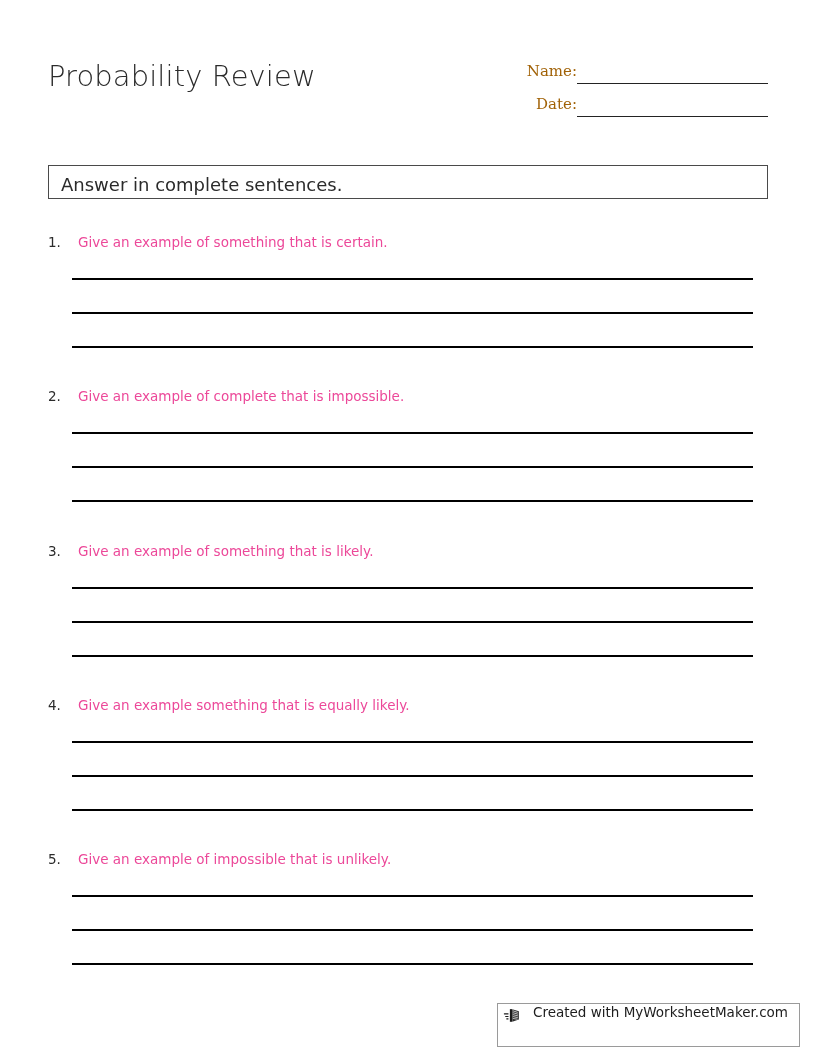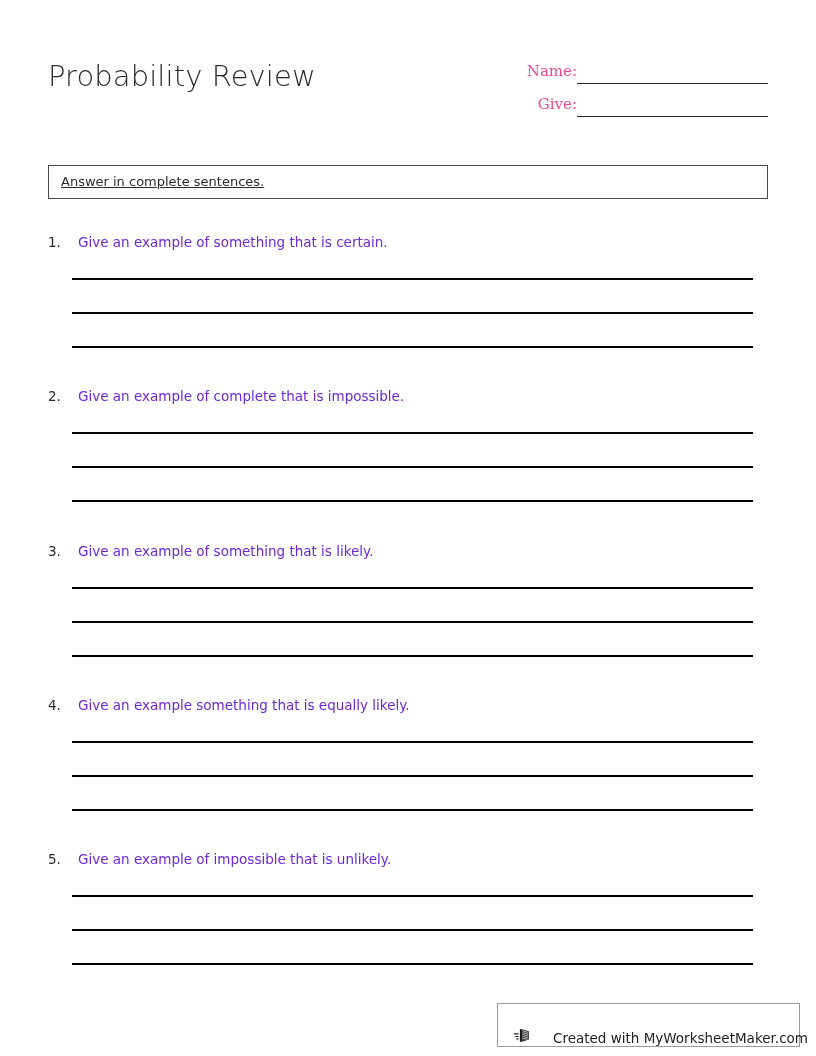--- a/index.html
+++ b/index.html
@@ -51,21 +51,21 @@
   .nd-row {
     position: relative;
     height: 33px;
   }
   .nd-label {
     position: absolute;
     right: 198px;
     top: 2px;
     font-family: "DejaVu Serif", serif;
     font-size: 15px;
-    color: #ec4899;
+    color: #a16207;
     white-space: nowrap;
   }
   .nd-rule {
     position: absolute;
     left: 72px;
     top: 23px;
     width: 191px;
     border-bottom: 1.3px solid #232323;
   }
 
@@ -77,24 +77,23 @@
     width: 720px;
     height: 34px;
     border: 1px solid #4a4a4a;
     box-sizing: border-box;
     background: #ffffff;
   }
   .instruction-text {
     position: absolute;
     left: 12px;
     top: 8px;
-    font-size: 13px;
-    color: #2b2b2b;
-    white-space: nowrap;
-    text-decoration: underline;
+    font-size: 18px;
+    color: #2b2b2b;
+    white-space: nowrap;
   }
 
   
   .questions {
     position: absolute;
     left: 0;
     top: 0;
     width: 816px;
   }
   .question-block {
@@ -107,21 +106,21 @@
     left: 48px;
     top: 0;
     font-size: 13.5px;
     color: #2b2b2b;
   }
   .q-text {
     position: absolute;
     left: 78px;
     top: 0;
     font-size: 13.5px;
-    color: #6d28d9;
+    color: #ec4899;
     white-space: nowrap;
   }
   .answer-line {
     position: absolute;
     left: 72px;
     width: 681px;
     height: 0;
     border-bottom: 2px solid #000000;
   }
 
@@ -131,26 +130,26 @@
     left: 497px;
     top: 1003px;
     width: 303px;
     height: 44px;
     border: 1px solid #9a9a9a;
     box-sizing: border-box;
     background: #ffffff;
   }
   .footer-inner {
     position: absolute;
-    left: 14px;
+    left: 4px;
     top: 0;
     height: 42px;
     display: flex;
-    align-items: flex-end;
-    gap: 19px;
+    align-items: flex-start;
+    gap: 9px;
   }
   .footer-logo {
     width: 22px;
     height: 22px;
     display: block;
     flex: 0 0 auto;
   }
   .footer-text {
     font-size: 13.5px;
     color: #1d1d1d;
@@ -164,21 +163,21 @@
 
   <div class="header">
     <div class="worksheet-title">Probability Review</div>
 
     <div class="namedate">
       <div class="nd-row">
         <span class="nd-label">Name:</span>
         <div class="nd-rule"></div>
       </div>
       <div class="nd-row">
-        <span class="nd-label">Give:</span>
+        <span class="nd-label">Date:</span>
         <div class="nd-rule"></div>
       </div>
     </div>
   </div>
 
   <div class="instruction-box">
     <span class="instruction-text">Answer in complete sentences.</span>
   </div>
 
   <div class="questions" id="questions-root">

